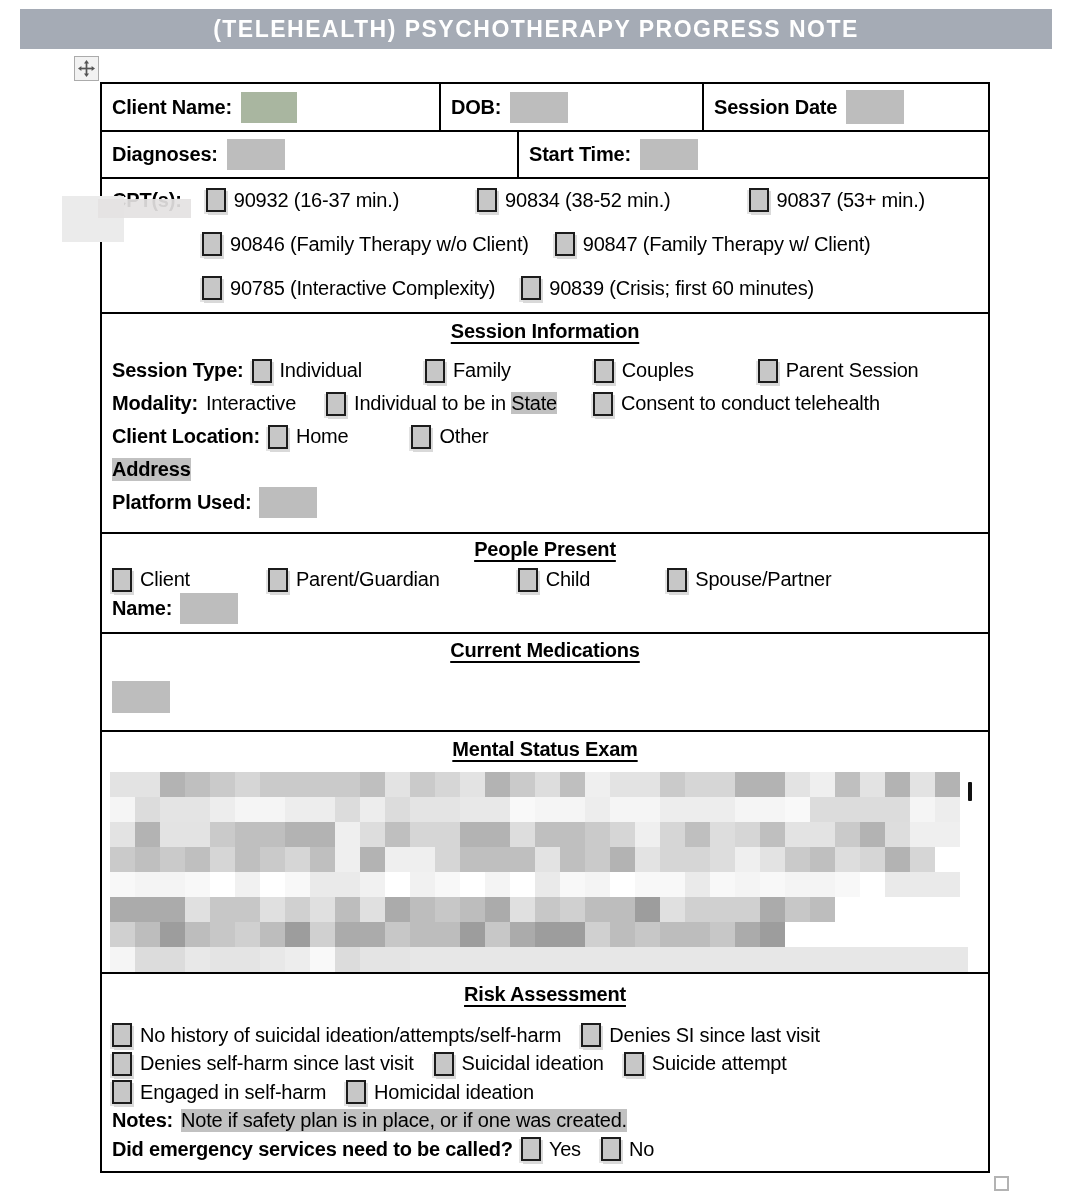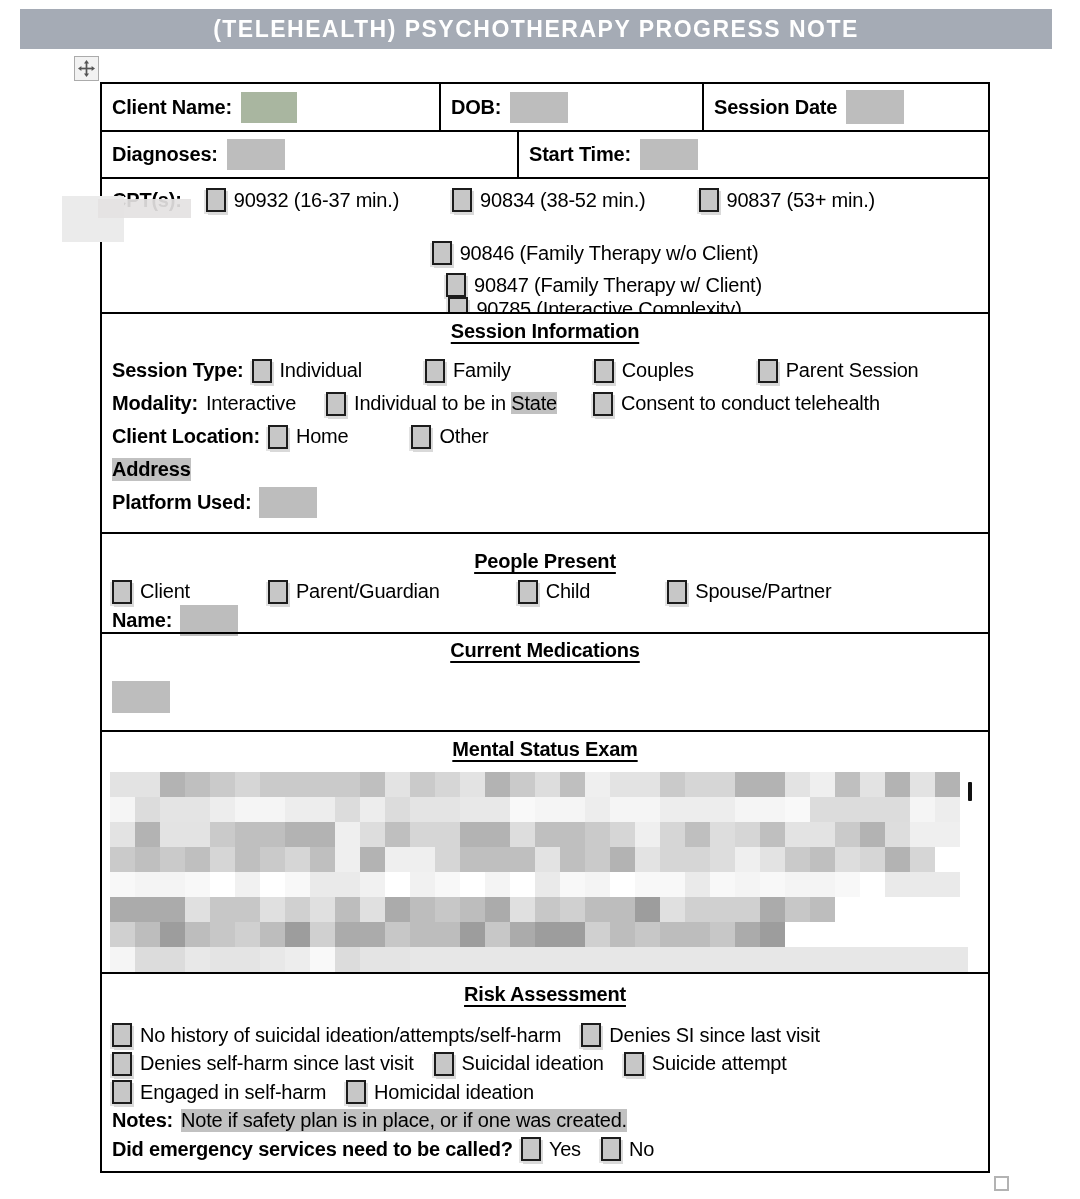--- a/index.html
+++ b/index.html
@@ -42,38 +42,38 @@
   
   .cb { display:inline-block; width:20px; height:24px; background:#c7c7c7;
         border:2.5px solid #1c1c1c; box-shadow:2px 3px 0 #d9d9d9, -2px 2px 0 #e3e3e3;
         flex:none; vertical-align:-4px; }
   .opt { display:inline-flex; align-items:center; gap:8px; white-space:nowrap; }
 
   
   .row-cpt { height:135px; overflow:hidden; }
   .cpt-inner { padding:6px 0 0 10px; }
   .cpt-line { display:flex; align-items:center; height:30px; gap:8px; }
-  .cpt-line + .cpt-line { margin-top:26px;flex-direction:column; }
+  .cpt-line + .cpt-line { margin-top:14px; }
   .cpt-line .lbl { margin-right:16px; }
   .indent { margin-left:90px; }
-  .gap45 { margin-left:45px; } .gap20 { margin-left:18px; }
+  .gap45 { margin-left:70px; } .gap20 { margin-left:18px; }
 
   .sec-heading { text-align:center; font-weight:700; text-decoration:underline;
                  text-decoration-thickness:2px; text-underline-offset:4px; font-size:20px; }
 
   
   .row-session { height:220px; }
   .row-session .sec-heading { padding-top:6px; }
   .s-line { display:flex; align-items:center; height:33px; padding-left:10px; gap:8px; }
   .s-line:nth-of-type(2) { margin-top:11px; }
   .hl { background:#c1c1c1; }
 
   
   .row-people { height:100px; }
-  .row-people .sec-heading { padding-top:16px; }
+  .row-people .sec-heading { padding-top:4px; }
 
   
   .row-meds { height:98px; }
   .row-meds .sec-heading { padding-top:5px; }
 
   
   .row-mse { height:242px; }
   .row-mse .sec-heading { padding-top:6px; }
   .mosaic { position:absolute; left:8px; top:40px; width:858px; }
   .m-row { display:flex; height:25px; }

